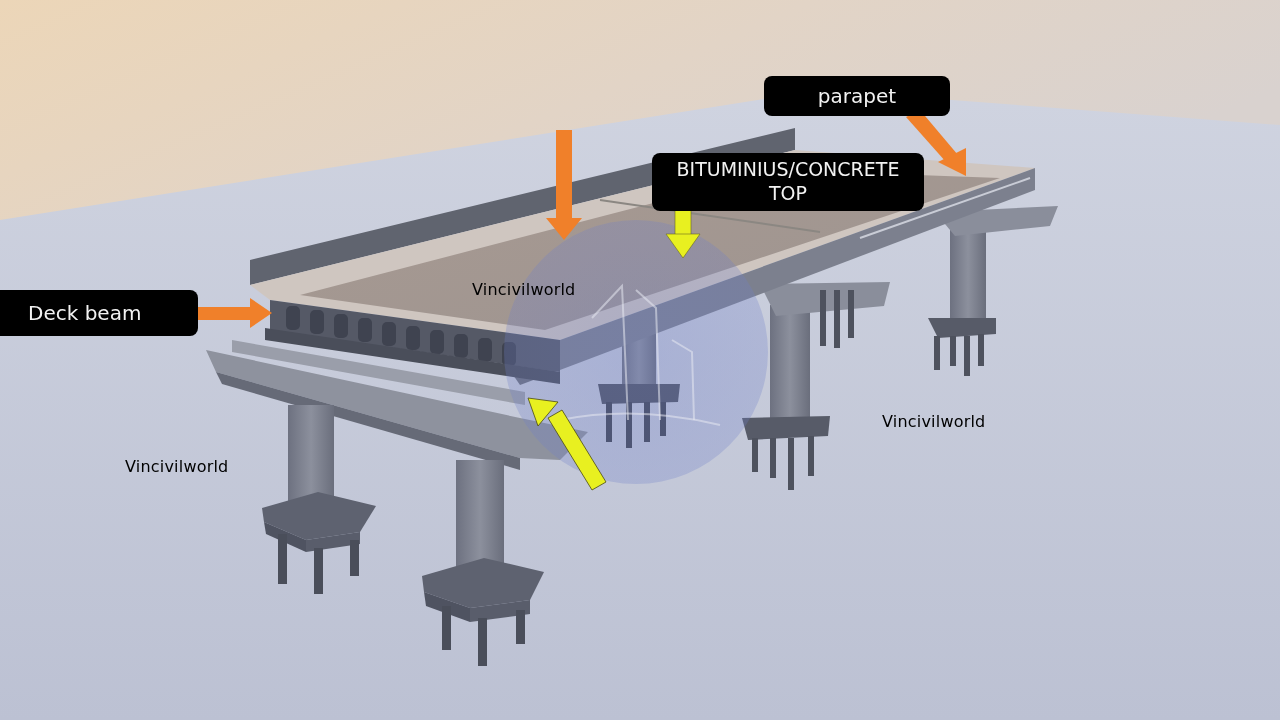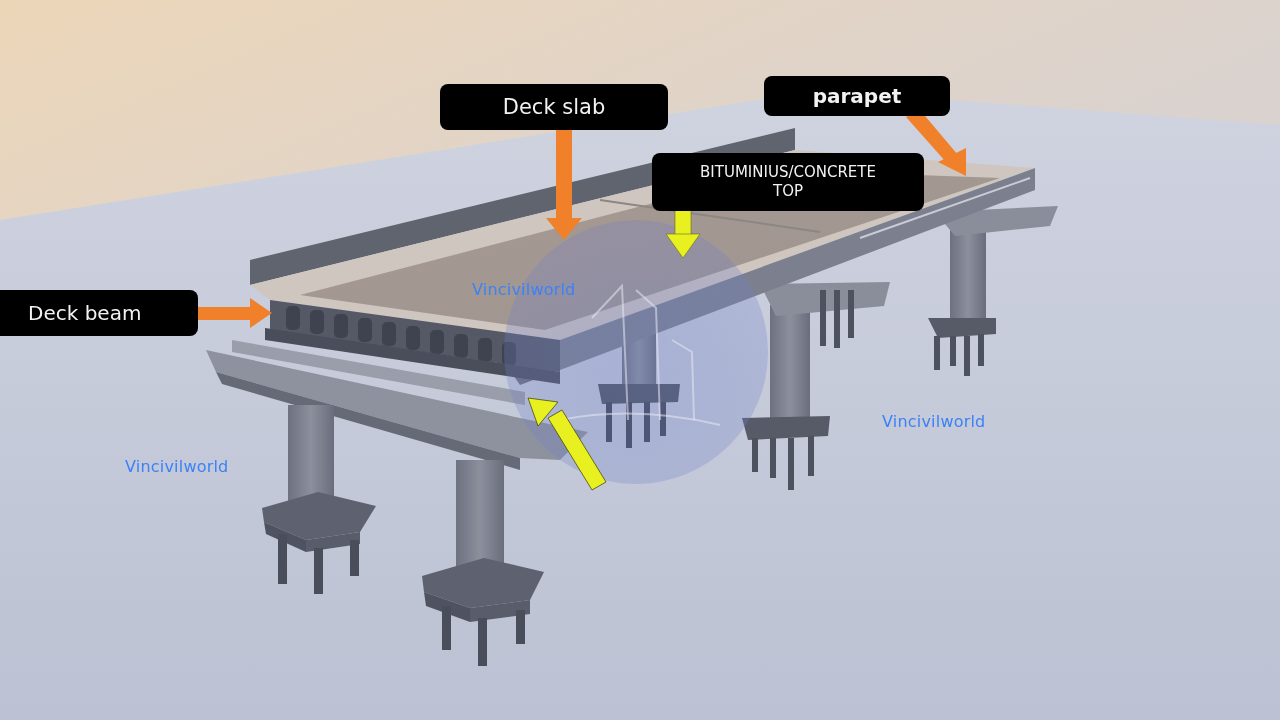--- a/index.html
+++ b/index.html
@@ -2,21 +2,21 @@
 <html><head>
 <meta charset="utf-8">
 <style>
   html, body { margin:0; padding:0; }
   body { width:1280px; height:720px; overflow:hidden; position:relative;
          font-family:"Liberation Sans", "DejaVu Sans", sans-serif; }
   .scene { position:absolute; left:0; top:0; width:1280px; height:720px; }
   .label { position:absolute; background:#000; color:#f2f2f2; border-radius:8px;
            display:flex; align-items:center; justify-content:center; text-align:center;
            font-family:"DejaVu Sans", sans-serif; box-sizing:border-box; line-height:1.25; }
-  .wm { position:absolute; color:#3b82f6; font-family:"DejaVu Sans", sans-serif; font-size:16px; letter-spacing:0.2px;text-align:center; }
+  .wm { position:absolute; color:#000000; font-family:"DejaVu Sans", sans-serif; font-size:16px; letter-spacing:0.2px;text-align:center; }
 </style>
 </head>
 <body>
 
 <div class="scene">
   <svg width="1280" height="720" viewBox="0 0 1280 720">
     <defs>
       <linearGradient id="sky" x1="0" y1="0" x2="1" y2="0.4">
         <stop offset="0" stop-color="#ecd6b8"></stop>
         <stop offset="0.55" stop-color="#e2d4c6"></stop>
@@ -146,23 +146,22 @@
       <rect x="198" y="307" width="56" height="13"></rect>
       <polygon points="250,298 272,313 250,328"></polygon>
     </g>
     <g fill="#e8f020" stroke="#4a4a10" stroke-width="0.8">
       <polygon points="548,418 562,410 606,482 592,490"></polygon>
       <polygon points="528,398 558,402 538,426"></polygon>
     </g>
   </svg>
 
   
-  <div class="label" style="left:440px; top:84px; width:228px; height:46px; font-size:21px;">Deck slab</div>
-  <div class="label" style="left:764px; top:76px; width:186px; height:40px; font-size:20px;font-weight:bold;">parapet</div>
-  <div class="label" style="left:652px; top:153px; width:272px; height:58px; font-size:15px; flex-direction:column;justify-content:center;">
+  <div class="label" style="left:764px; top:76px; width:186px; height:40px; font-size:20px;">parapet</div>
+  <div class="label" style="left:652px; top:153px; width:272px; height:58px; font-size:19px; flex-direction:column;justify-content:center;">
     <span>BITUMINIUS/CONCRETE</span>
     <span>TOP</span>
   </div>
   <div class="label" style="left:-8px; top:290px; width:206px; height:46px; font-size:20px; border-radius:0 8px 8px 0; justify-content:flex-start; padding-left:36px;">Deck beam</div>
 
   
   <div class="wm" style="left:472px; top:280px;">Vincivilworld</div>
   <div class="wm" style="left:882px; top:412px;">Vincivilworld</div>
   <div class="wm" style="left:125px; top:457px;">Vincivilworld</div>
 </div>

